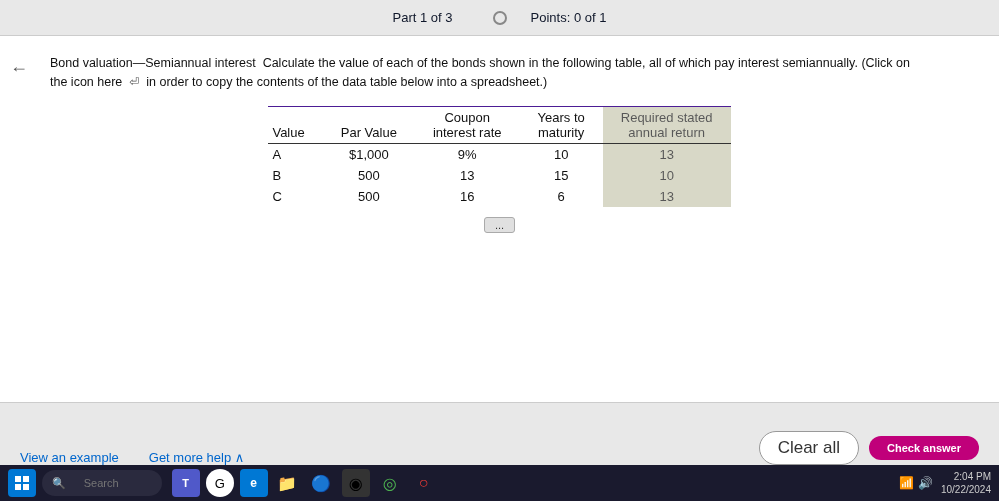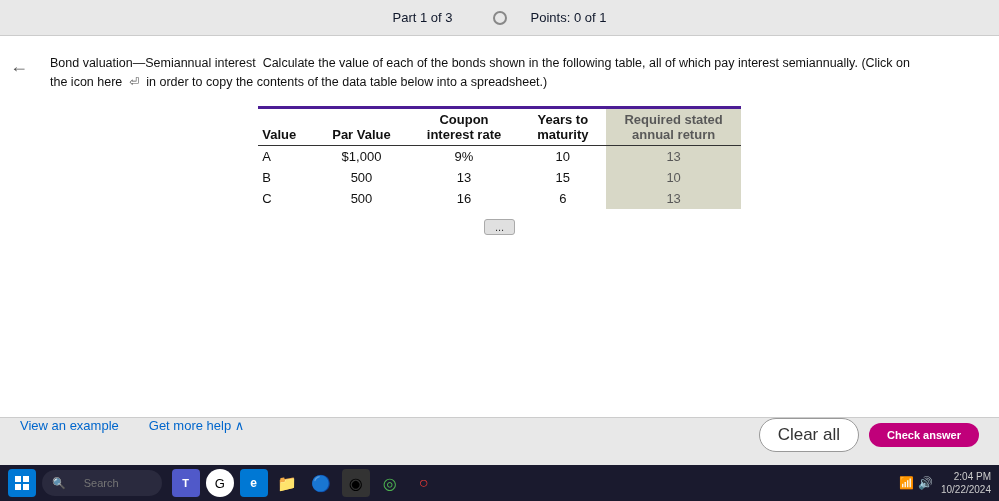--- a/index.html
+++ b/index.html
@@ -150,24 +150,24 @@
       border-radius: 2px;
       padding: 2px 4px;
       font-size: 13px;
       display: inline-block;
       margin: 0 4px;
     }
 
     
     .bottom-bar {
       background: #e8e8e8;
-      height: 48px;
+      height: 63px;
       border-top: 1px solid #ccc;
       display: flex;
-      align-items: flex-start;
+      align-items: flex-end;
       padding: 0 20px;
       position: relative;
     }
 
     .bottom-left {
       display: flex;
       gap: 30px;
       font-size: 13px;
       color: #0066cc;
     }
@@ -275,22 +275,21 @@
     }
 
     .sys-icons {
       display: flex;
       gap: 4px;
       font-size: 12px;
       color: #ccc;
     }
 
     .table-border-top {
-      border-top: 3px solid #4c1d95;
-      font-weight: bold;
+      border-top: 1px solid #4c1d95;
     }
 
     .partially-visible {
       opacity: 0.7;
     }
   </style>
 </head>
 <body>
 
 <div class="top-bar">

